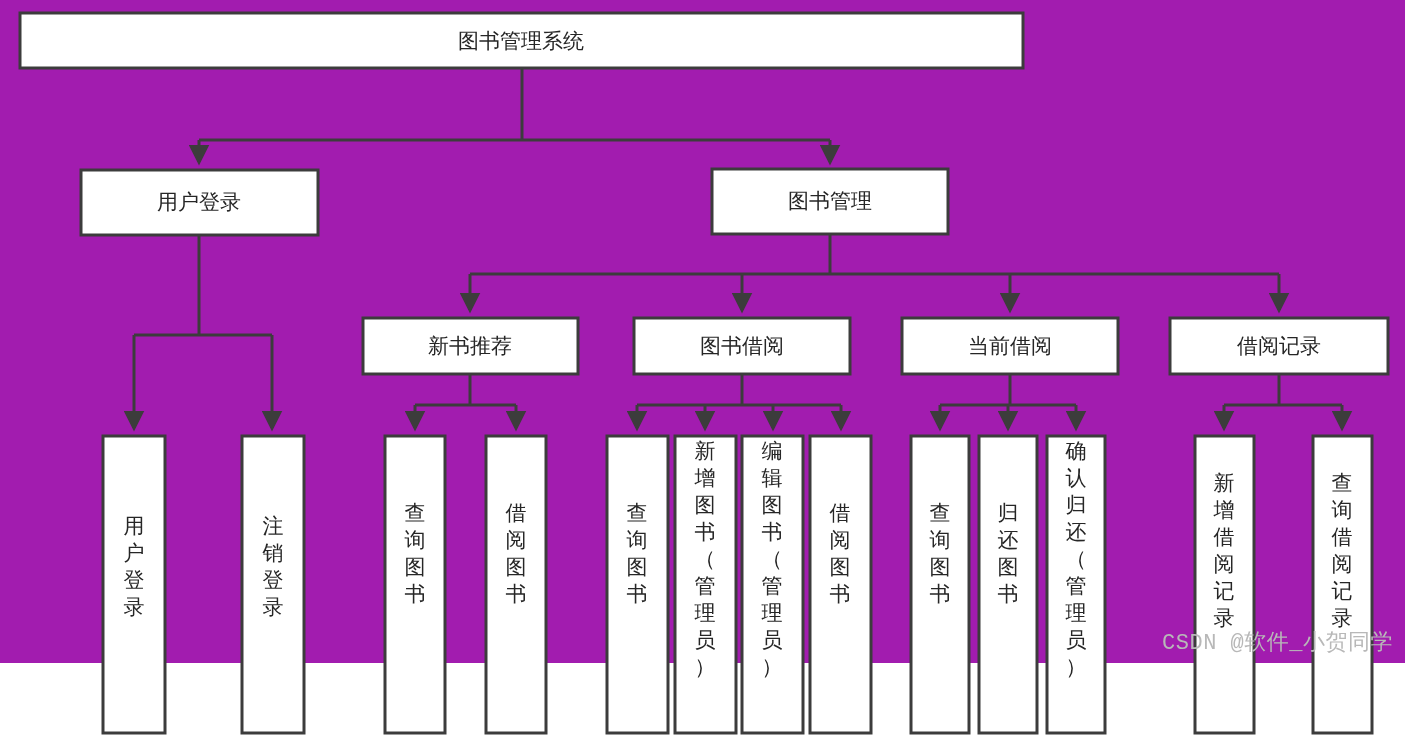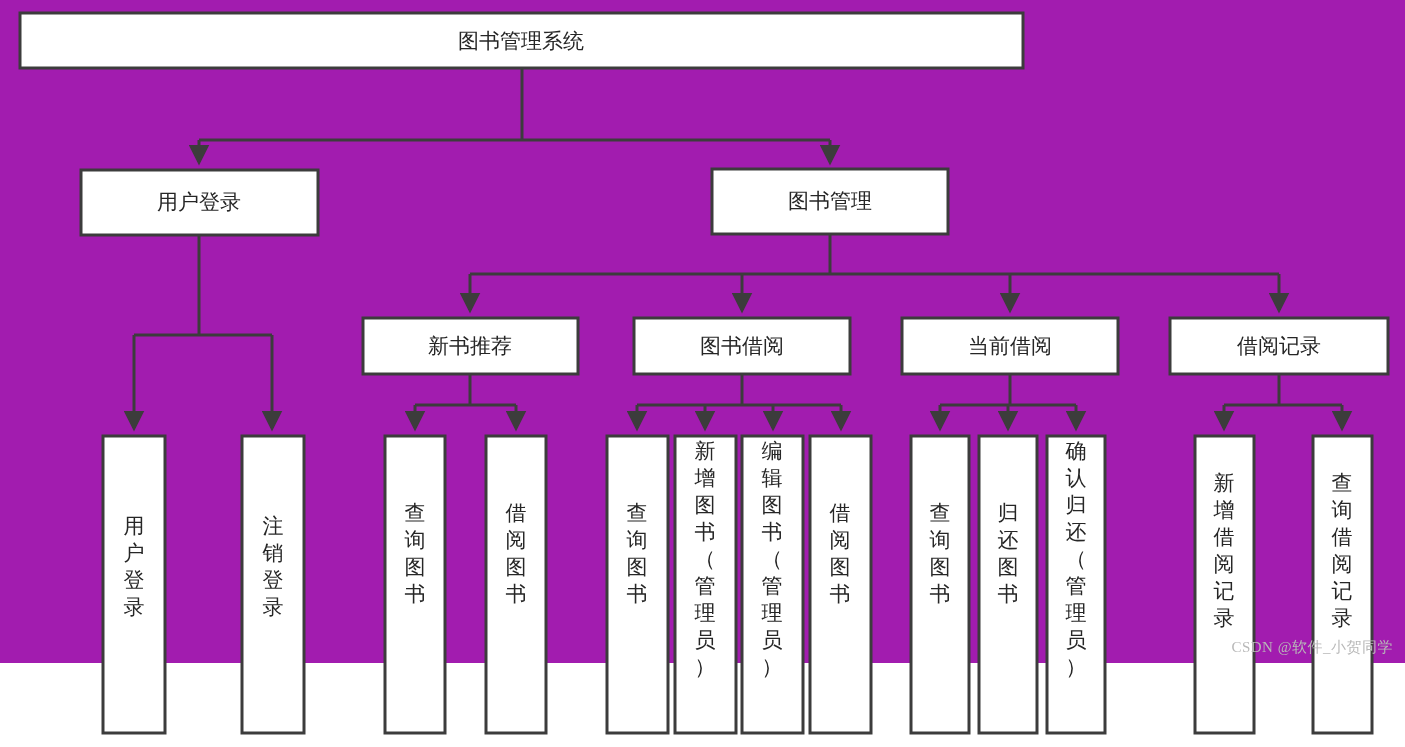--- a/index.html
+++ b/index.html
@@ -49,22 +49,22 @@
   .node-label-v {
     font-family: "Liberation Sans", "DejaVu Sans", sans-serif;
     font-size: 21px;
     fill: #262626;
     text-anchor: middle;
   }
   .watermark {
     position: absolute;
     right: 12px;
     bottom: 6px;
-    font-family: Liberation Serif, serif;
-    font-size: 15px;
+    font-family: Liberation Mono, monospace;
+    font-size: 22px;
     color: #b8b8b8;
     letter-spacing: 0.5px;
     white-space: nowrap;
     user-select: none;
   }
 </style>
 </head>
 <body>
 
 <div id="diagram-root">

